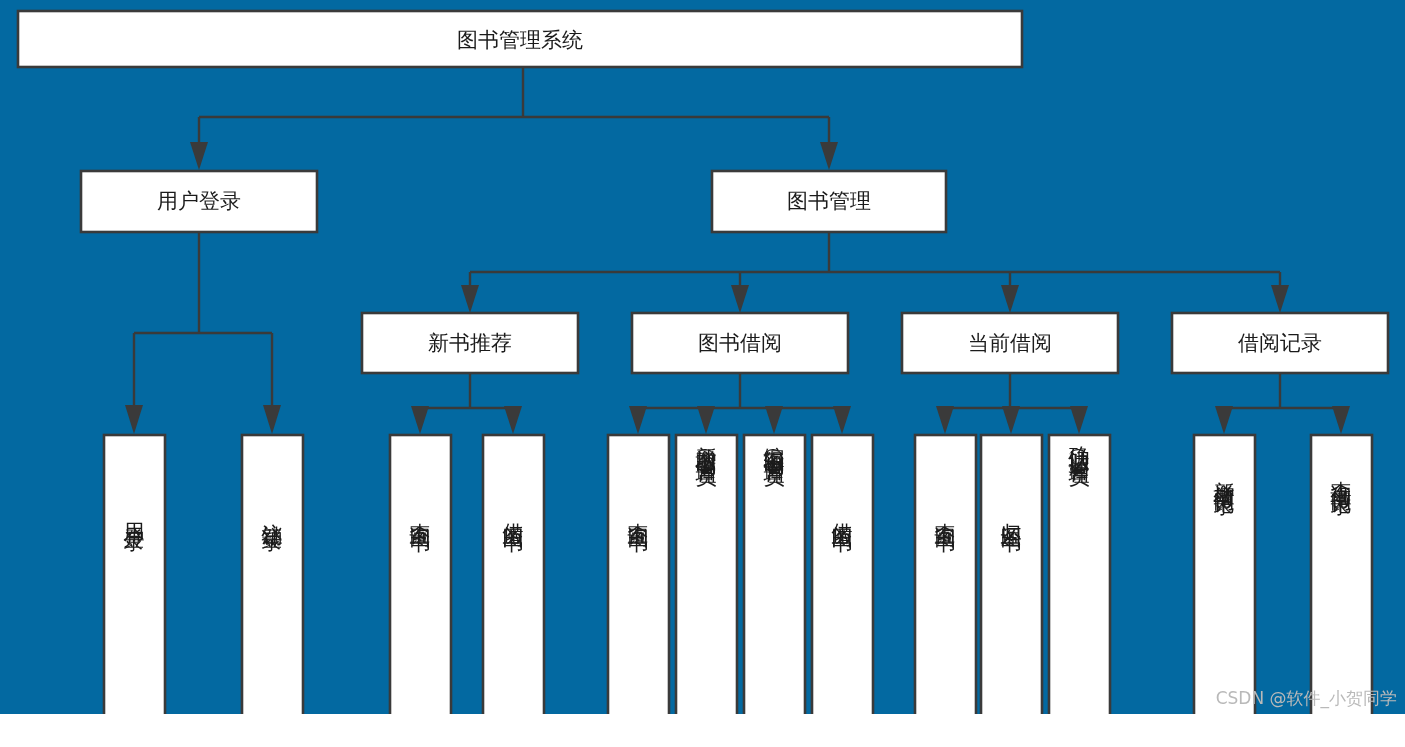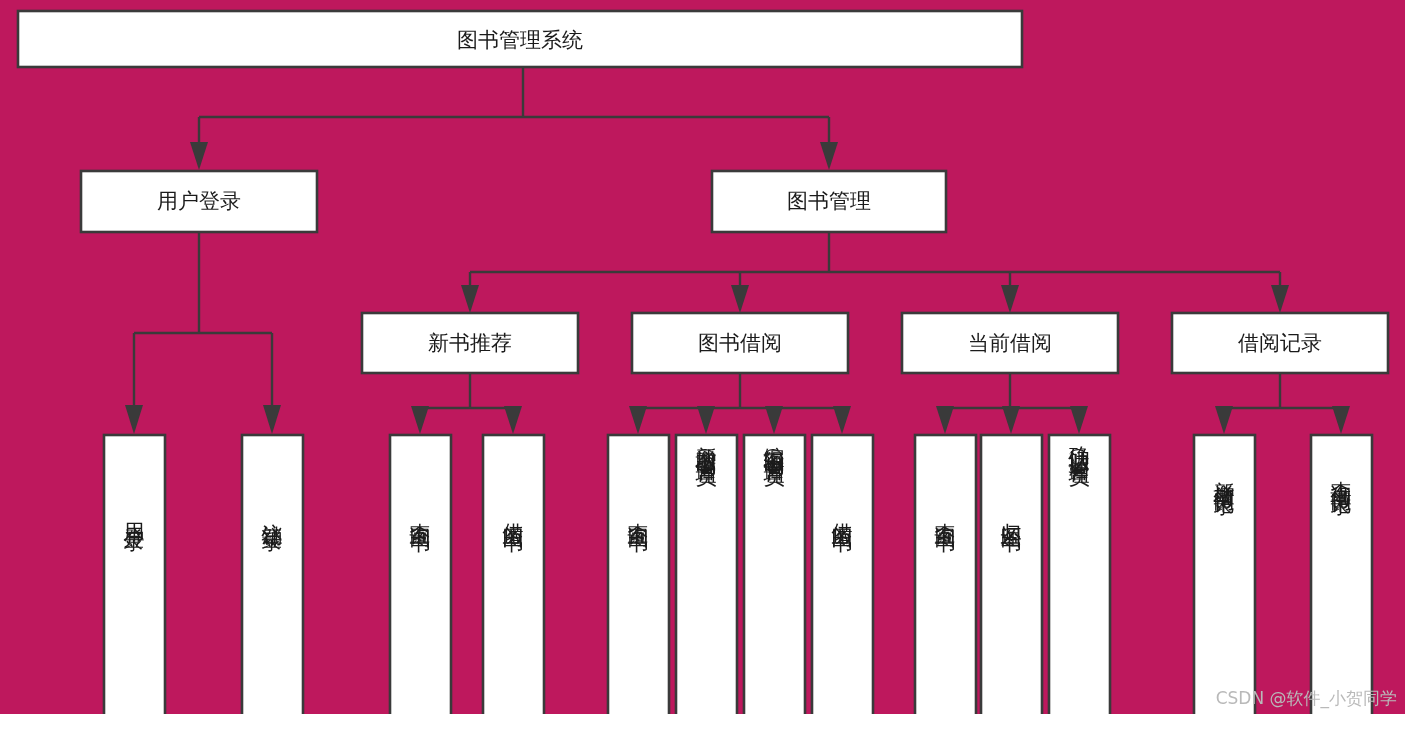--- a/index.html
+++ b/index.html
@@ -8,21 +8,21 @@
     padding: 0;
     background: #ffffff;
   }
   body {
     font-family: "DejaVu Sans", "Liberation Sans", sans-serif;
   }
   #diagram-root {
     position: relative;
     width: 1405px;
     height: 714px;
-    background: #be185d;
+    background: #0369a1;
     overflow: hidden;
   }
   svg#flow {
     display: block;
     width: 1405px;
     height: 747px;
   }
   .node-rect {
     fill: #ffffff;
     stroke: #3a3a3a;

